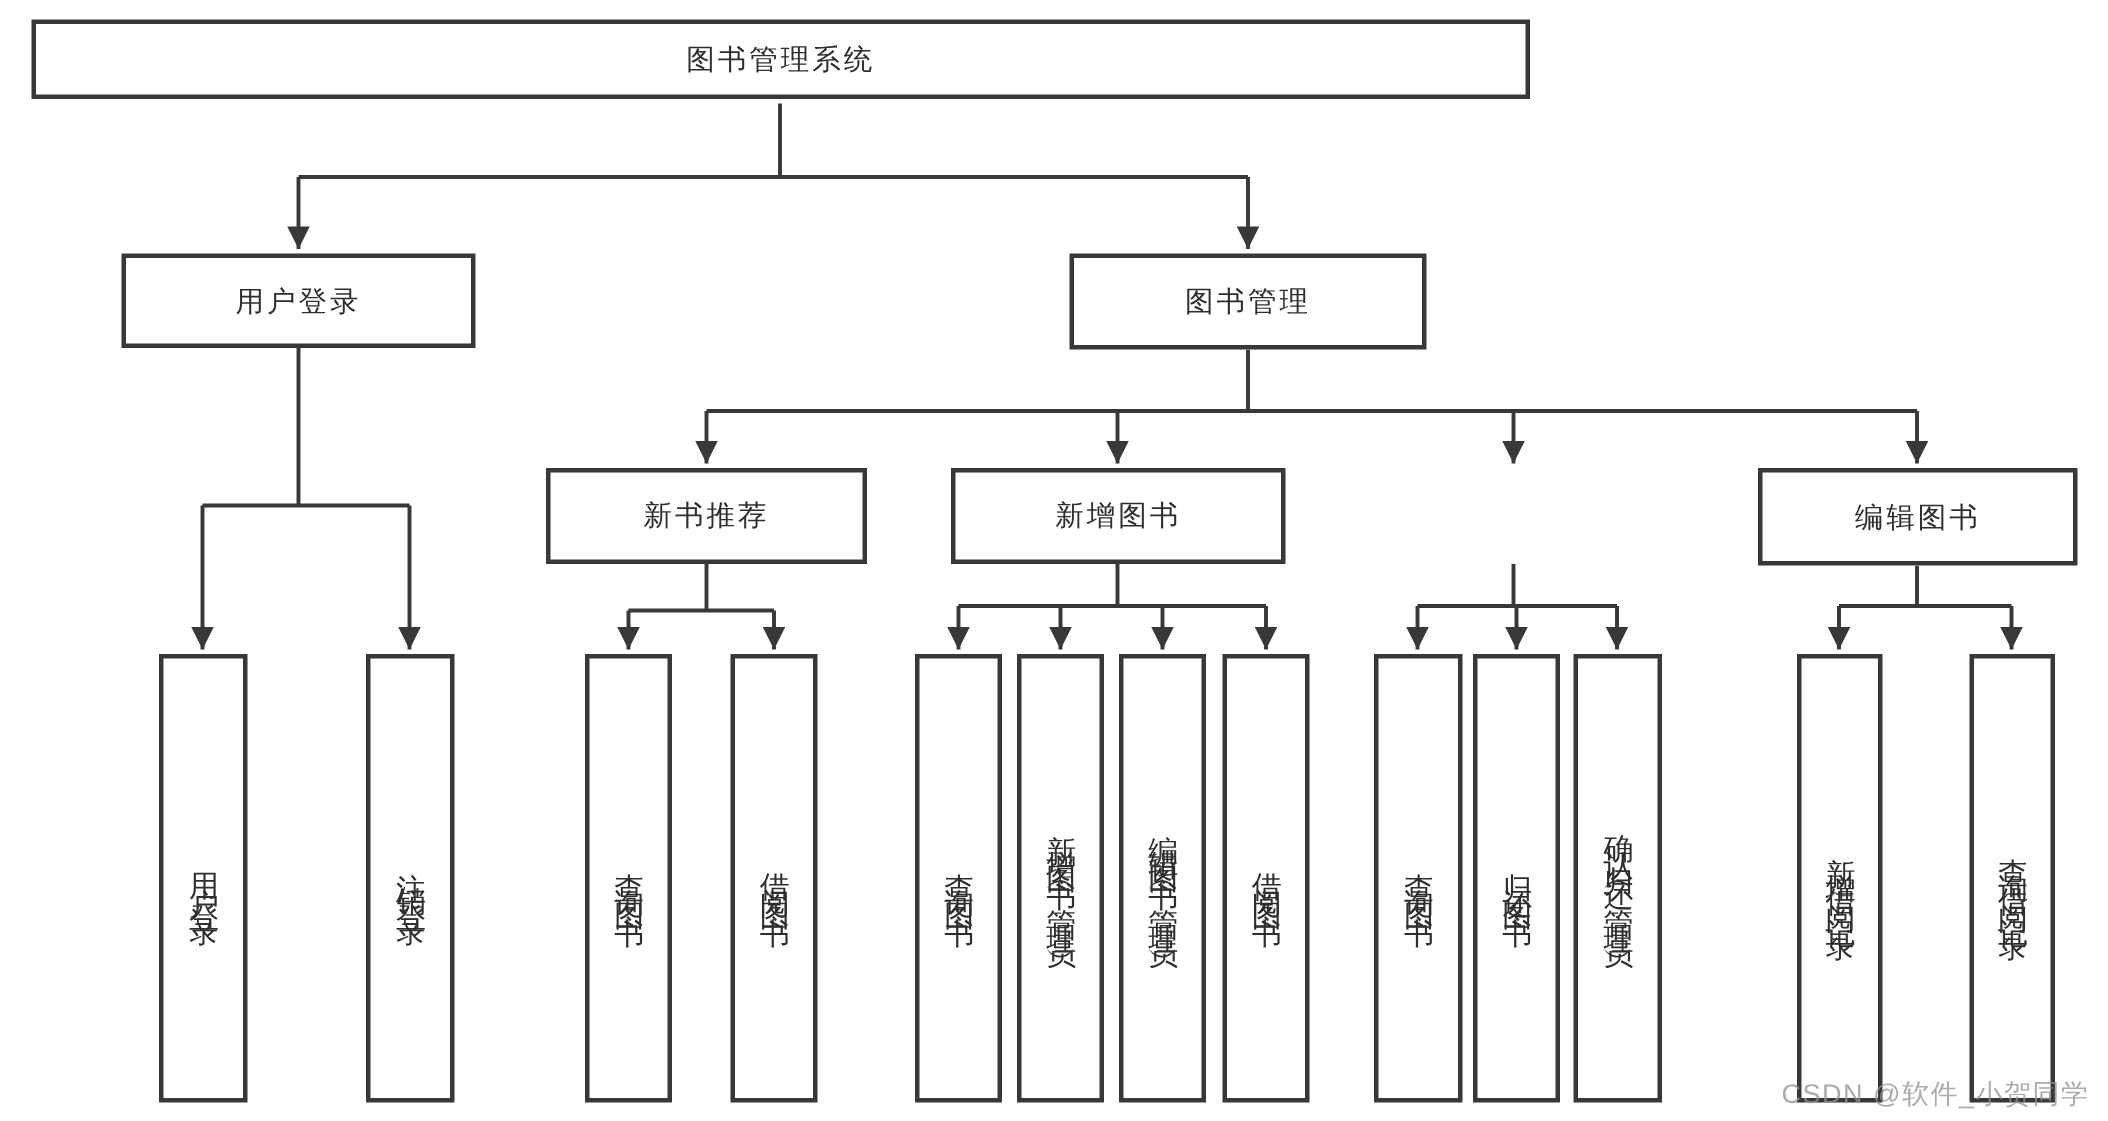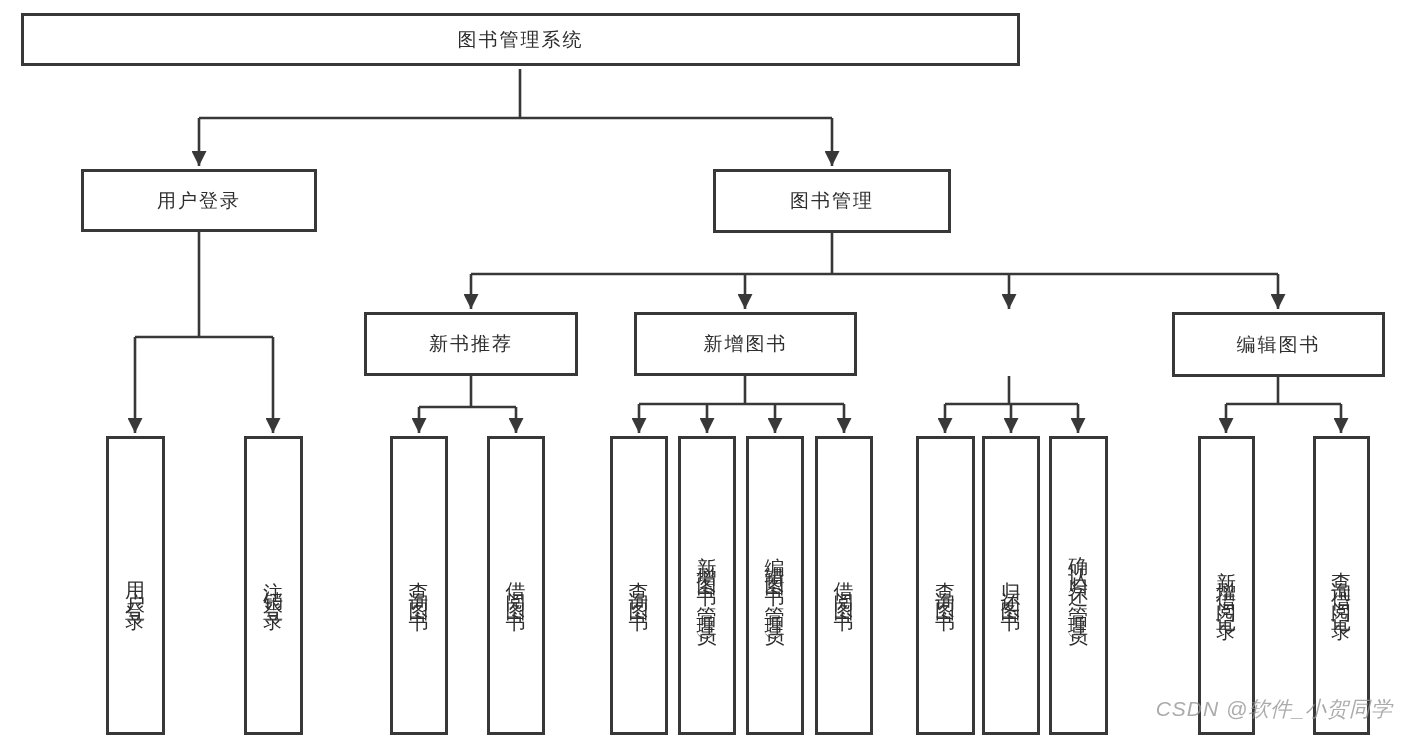--- a/index.html
+++ b/index.html
@@ -49,28 +49,27 @@
     height: 299px;
     writing-mode: vertical-rl;
     text-orientation: mixed;
     font-size: 20px;
     letter-spacing: 10px;
     line-height: 1;
   }
   .watermark {
     position: absolute;
     right: 12px;
-    bottom: 24px;
+    bottom: 6px;
     z-index: 5;
-    font-size: 21px;
+    font-size: 18px;
     color: rgba(148, 148, 148, 0.78);
     letter-spacing: 1px;
     white-space: nowrap;
     pointer-events: none;
-    font-style: italic;
   }
 </style>
 </head>
 <body>
 
 <div class="canvas">
 
   <svg class="connectors" viewBox="0 0 1405 747" xmlns="http://www.w3.org/2000/svg">
     <defs>
       <marker id="ah" viewBox="0 0 10 10" refX="10" refY="5" markerUnits="userSpaceOnUse" markerWidth="22" markerHeight="15" orient="auto">

